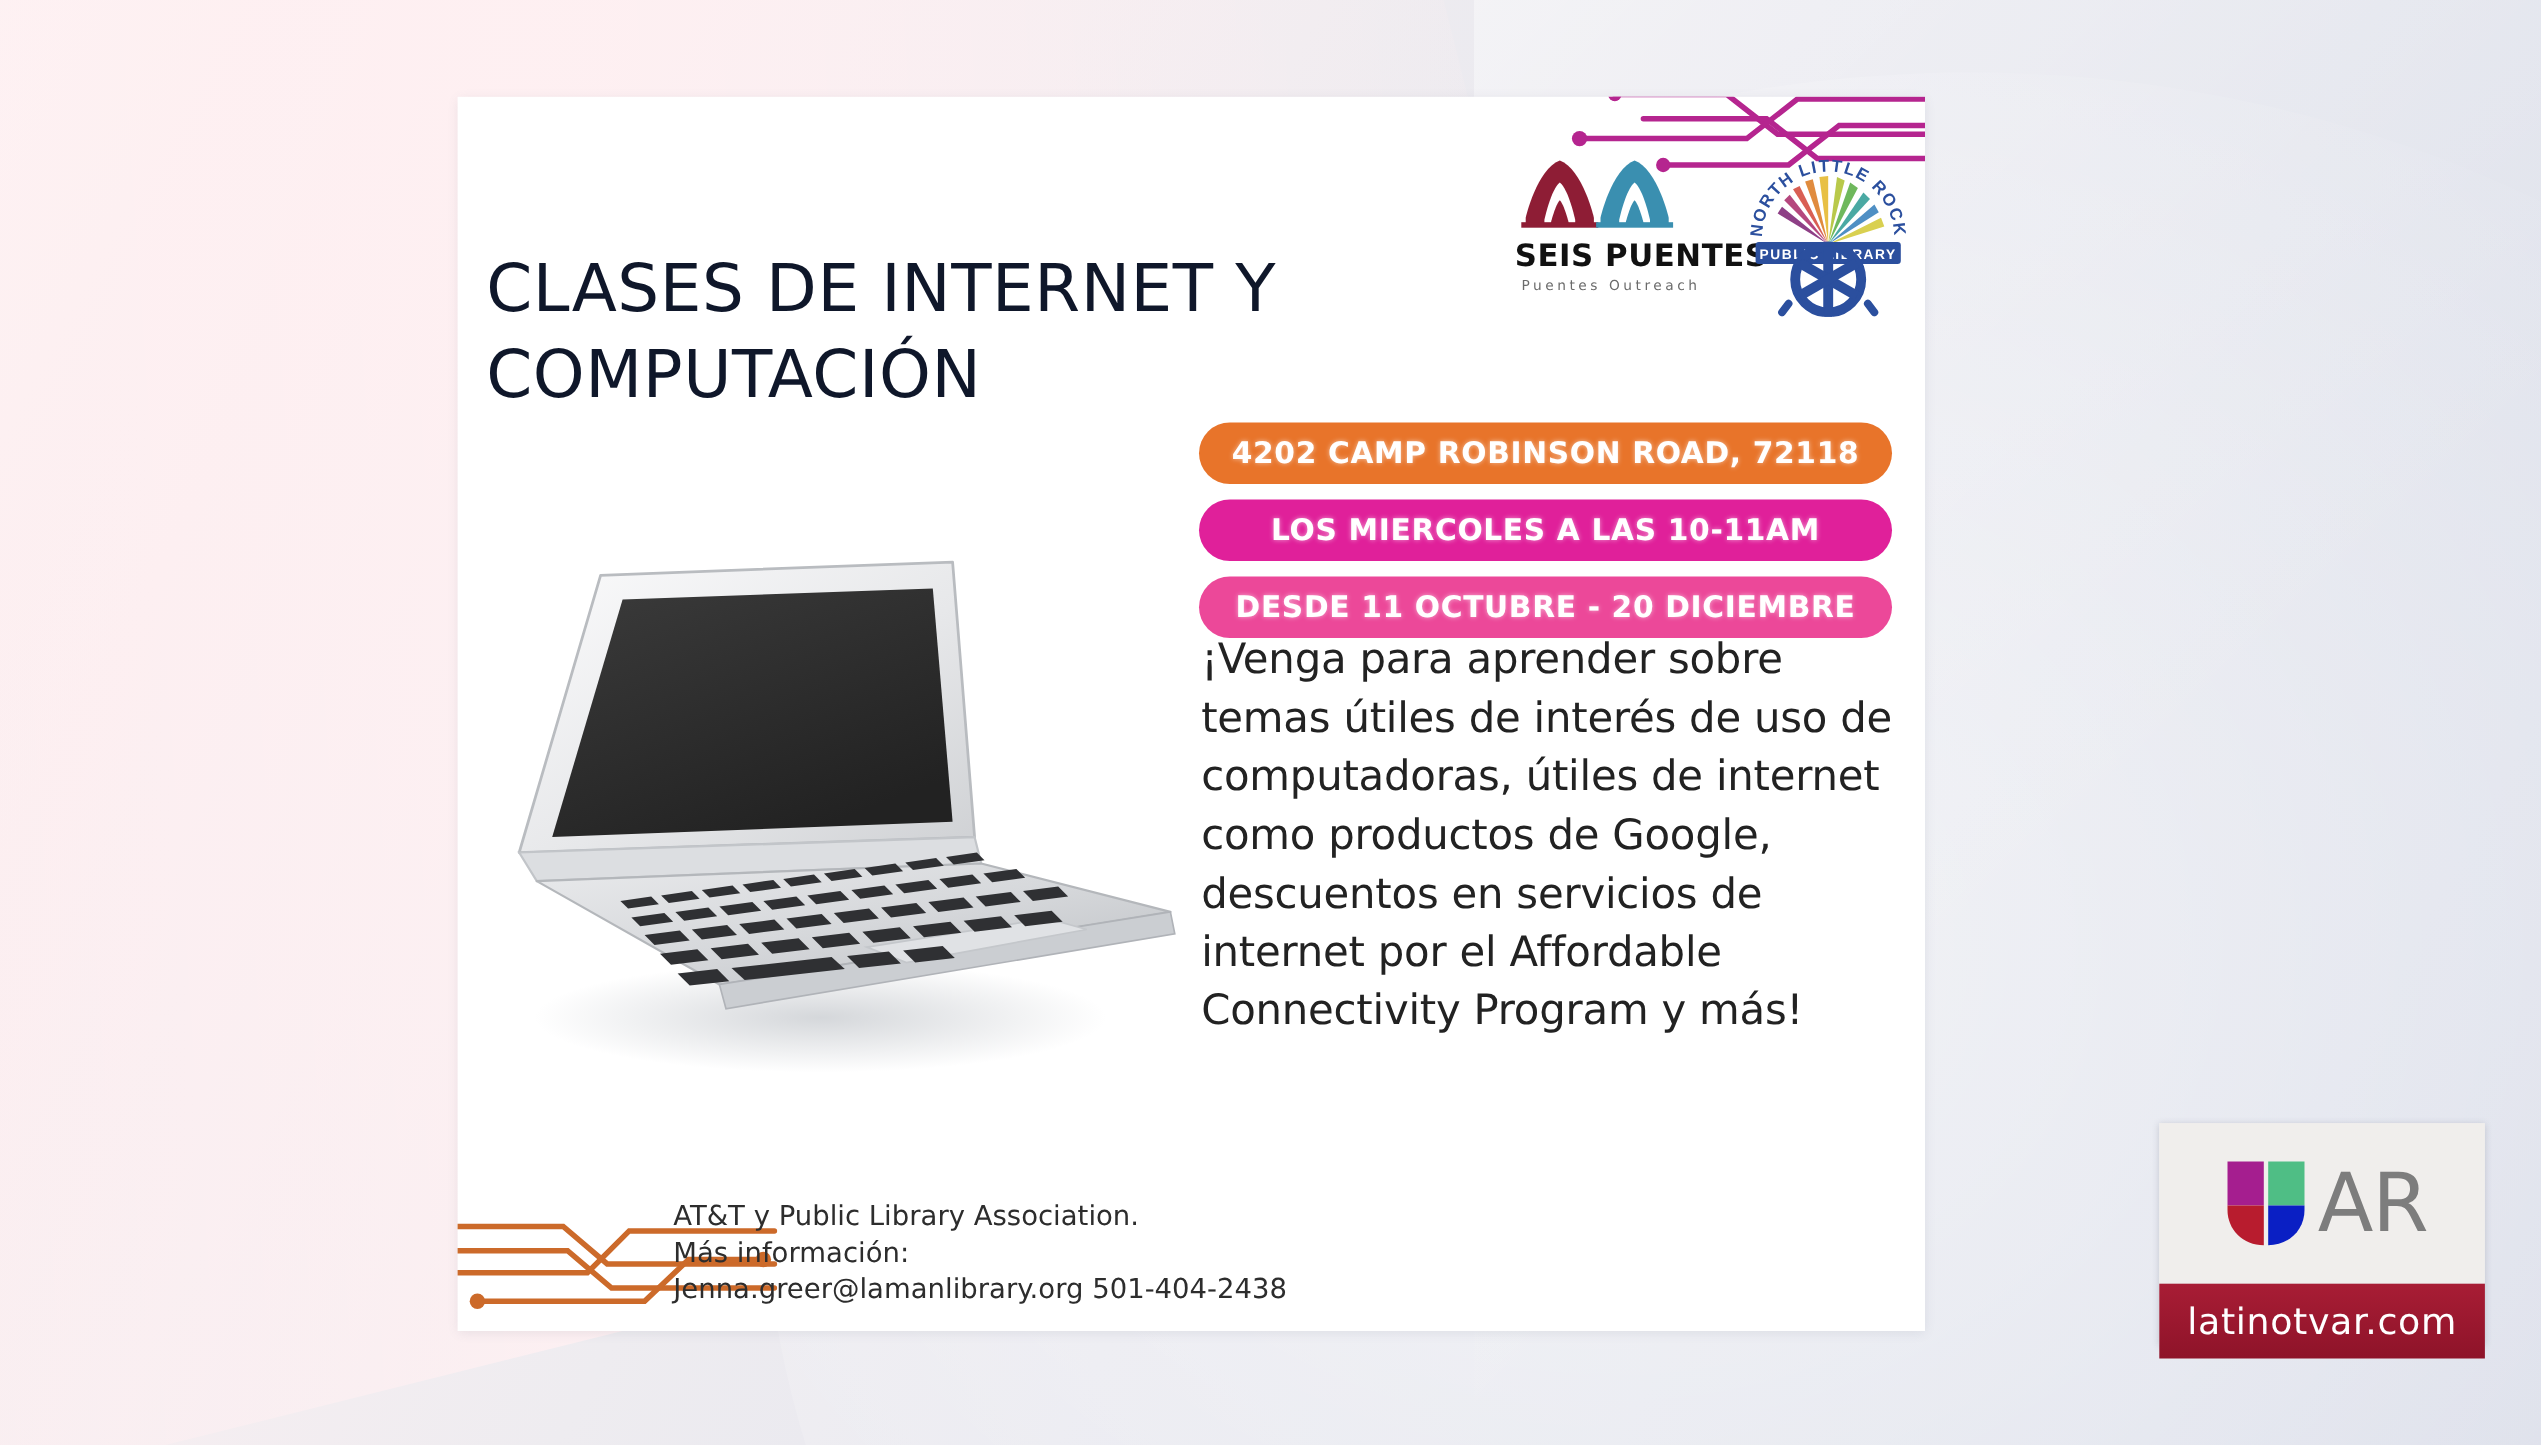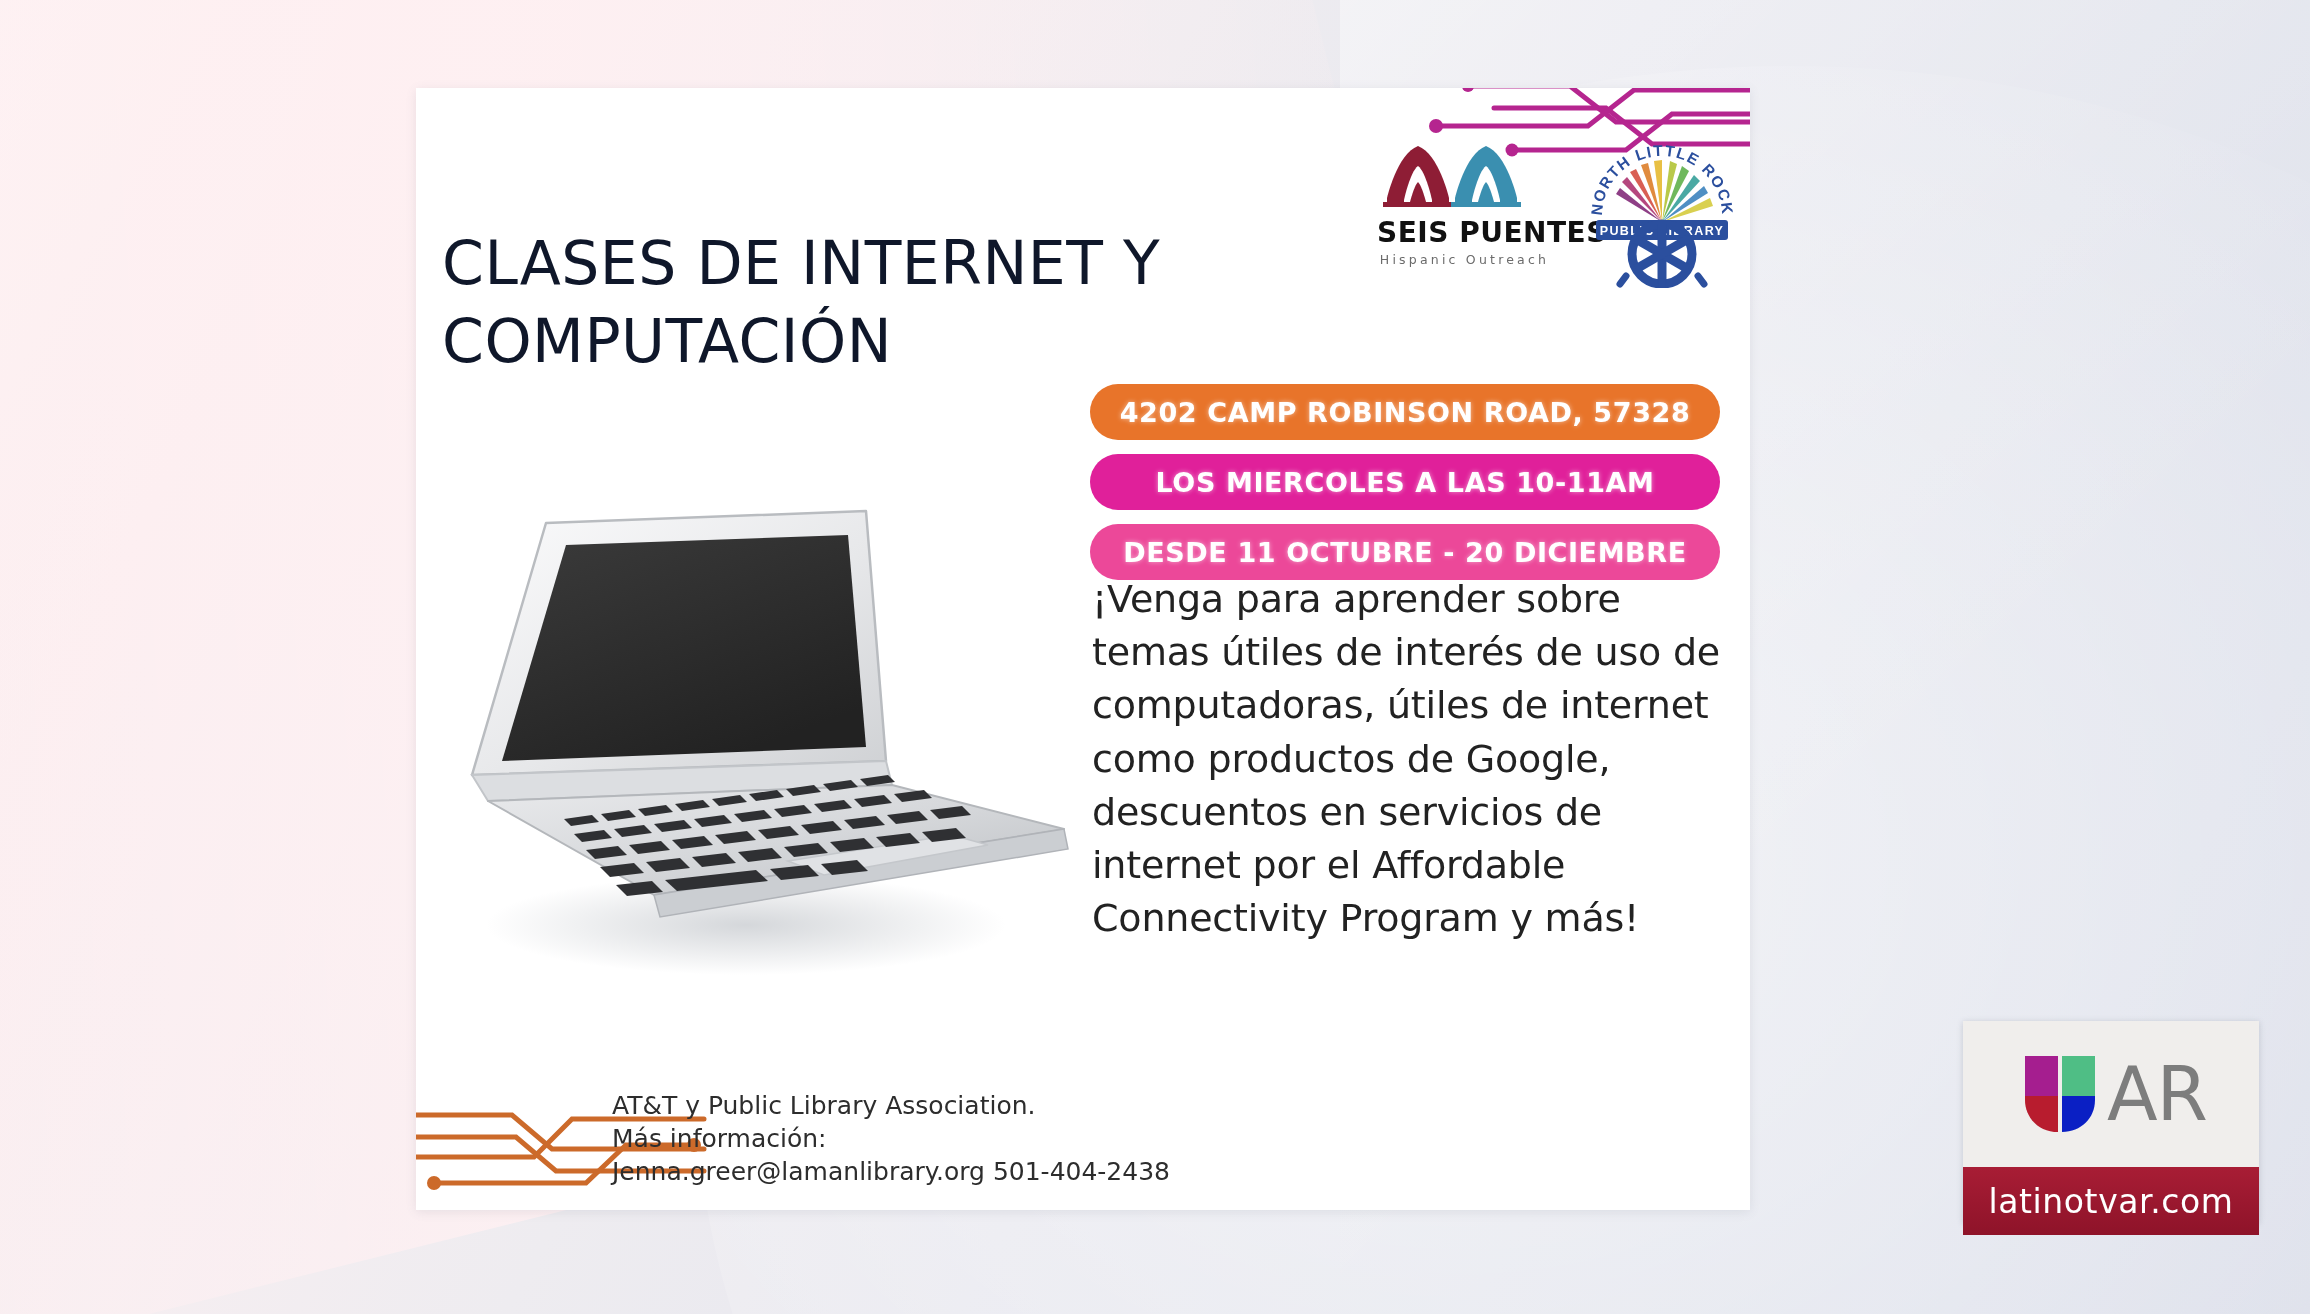--- a/index.html
+++ b/index.html
@@ -202,21 +202,21 @@
           <path d="M27 70 L27 64 C27 64 33 36 41 30 C49 36 55 64 55 64 L55 70 Z" fill="#ffffff"></path>
           <path d="M33 70 L33 66 C33 66 37 50 41 46 C45 50 49 66 49 66 L49 70 Z" fill="#8e1d35"></path>
 
           <path d="M78 70 L78 62 C78 62 88 18 109 10 C130 18 140 62 140 62 L140 70 Z" fill="#3a8fb0"></path>
           <path d="M95 70 L95 64 C95 64 101 36 109 30 C117 36 123 64 123 64 L123 70 Z" fill="#ffffff"></path>
           <path d="M101 70 L101 66 C101 66 105 50 109 46 C113 50 117 66 117 66 L117 70 Z" fill="#3a8fb0"></path>
           <rect x="6" y="66" width="70" height="5" fill="#8e1d35"></rect>
           <rect x="74" y="66" width="70" height="5" fill="#3a8fb0"></rect>
         </svg>
         <div class="sp-name">SEIS PUENTES</div>
-        <div class="sp-sub">Hispanic Outreach</div>
+        <div class="sp-sub">Puentes Outreach</div>
       </div>
 
       <svg class="logo-nlr" viewBox="0 0 152 152">
         <defs>
           <path id="arcTop" d="M 16 80 A 60 60 0 0 1 136 80"></path>
         </defs>
 
         <g>
           <path d="M76 86 L30 58 L34 52 Z" fill="#8e3f86"></path>
           <path d="M76 86 L36 46 L41 41 Z" fill="#b5477e"></path>
@@ -245,21 +245,21 @@
         </g>
         <g stroke="#2b4f9e" stroke-width="7" stroke-linecap="round">
           <path d="M40 140 L34 148"></path>
           <path d="M112 140 L118 148"></path>
           <path d="M76 146 L76 152"></path>
         </g>
       </svg>
     </div>
 
     <div class="bars">
-      <div class="bar bar--orange">4202 CAMP ROBINSON ROAD, 57328</div>
+      <div class="bar bar--orange">4202 CAMP ROBINSON ROAD, 72118</div>
       <div class="bar bar--magenta">LOS MIERCOLES A LAS 10-11AM</div>
       <div class="bar bar--teal">DESDE 11 OCTUBRE - 20 DICIEMBRE</div>
     </div>
 
     <p class="body-copy">¡Venga para aprender sobre temas útiles de interés de uso de computadoras, útiles de internet como productos de Google, descuentos en servicios de internet por el Affordable Connectivity Program y más!</p>
 
     <div class="laptop-wrap">
       <svg viewBox="0 0 700 520">
         <defs>
           <linearGradient id="lidG" x1="0" y1="0" x2="1" y2="1">

